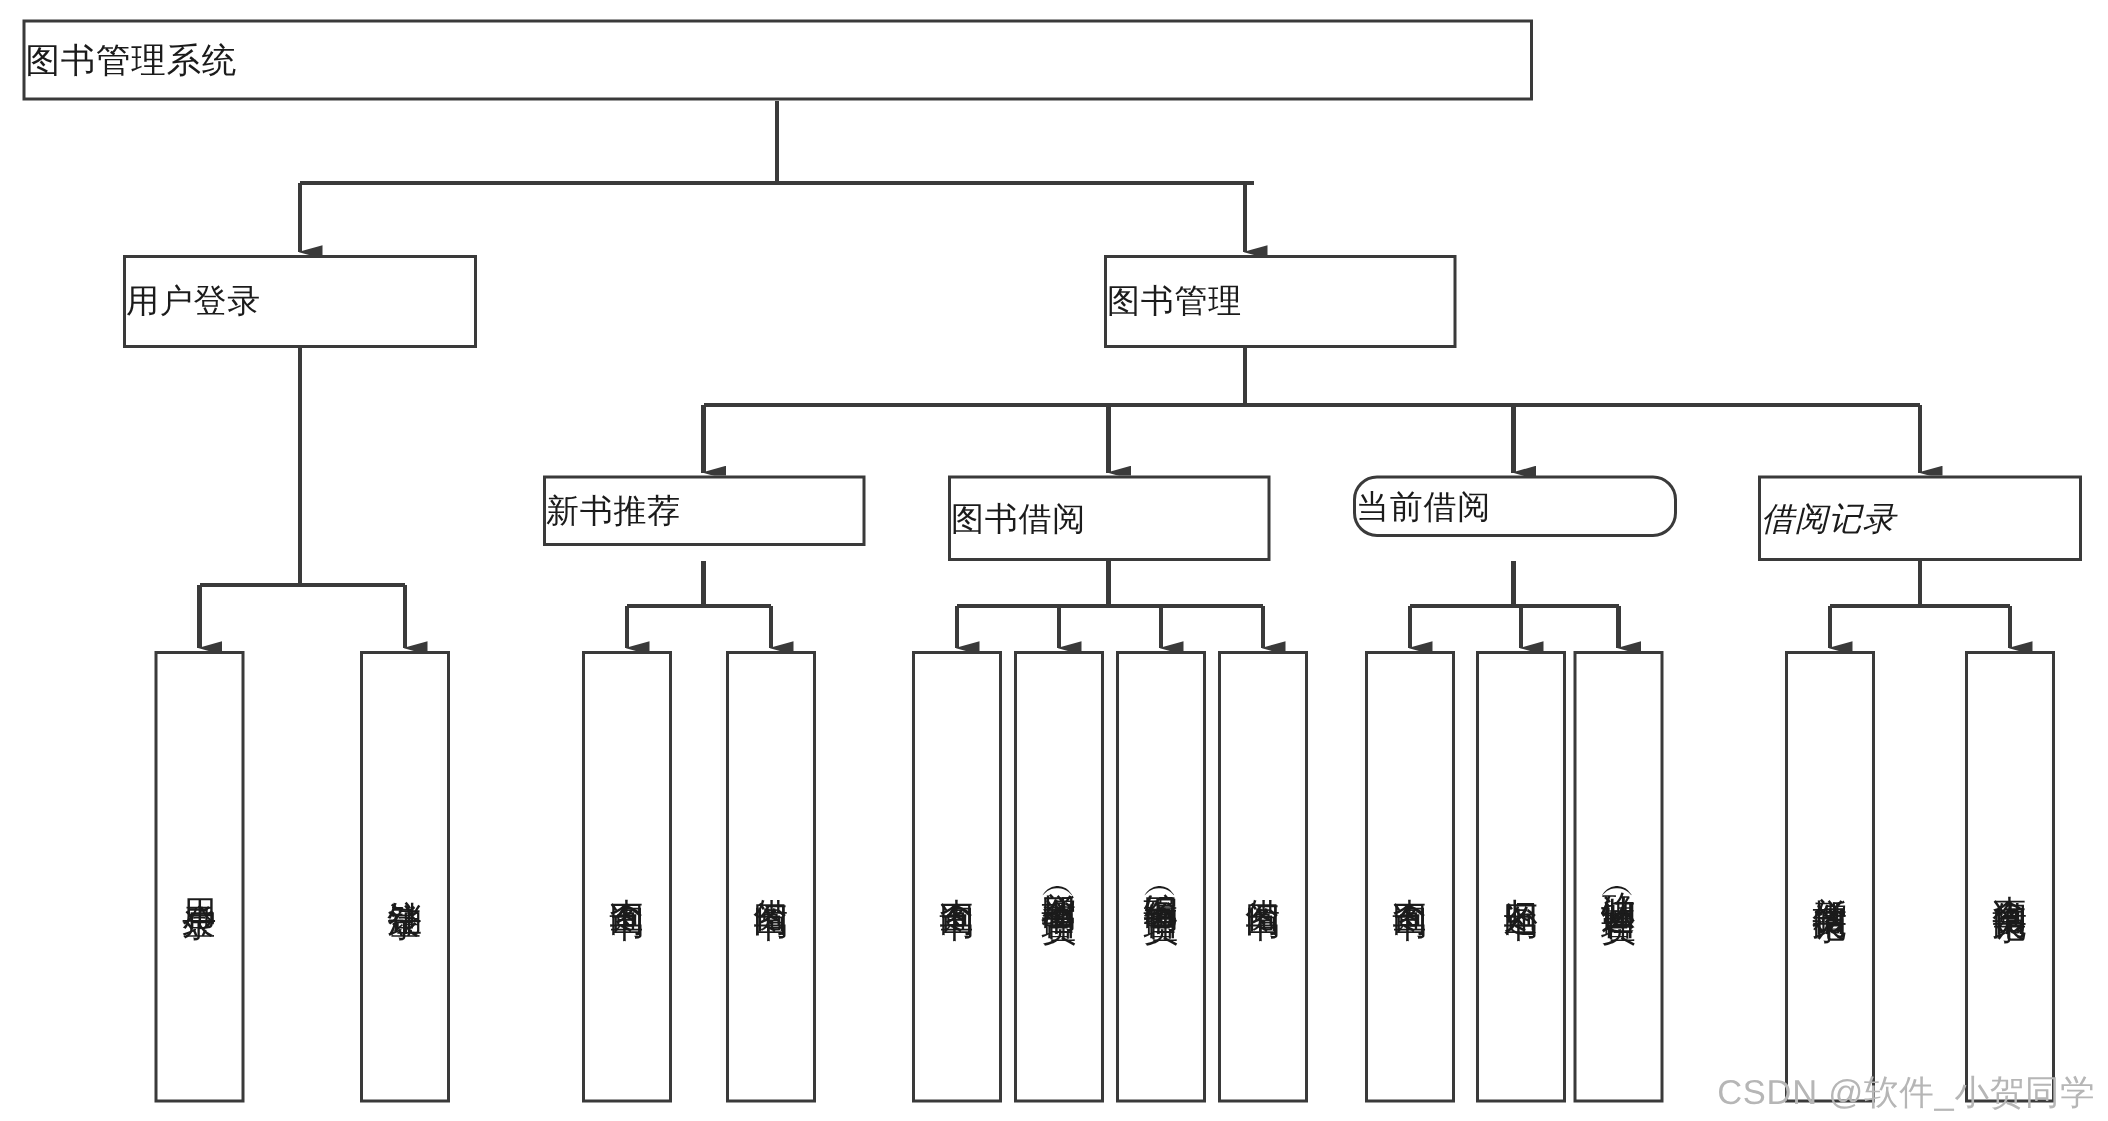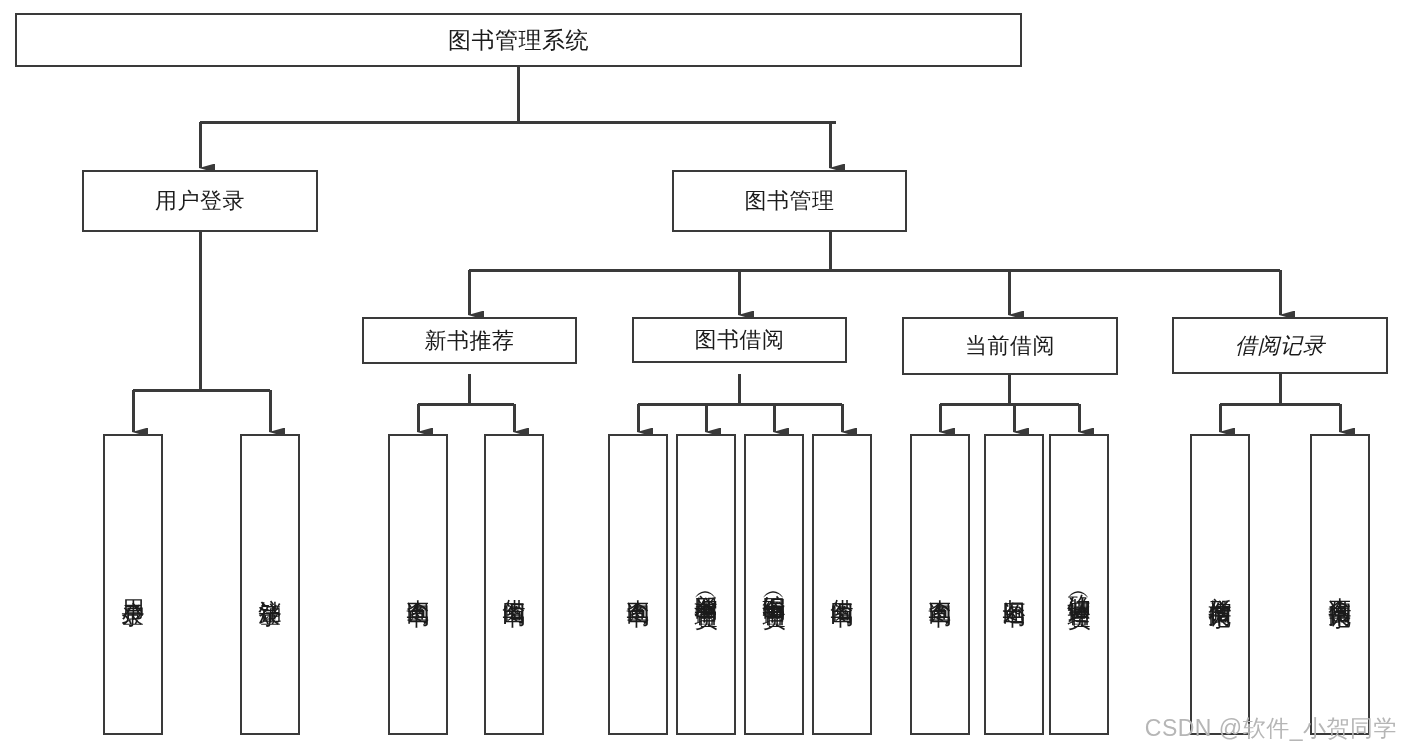--- a/index.html
+++ b/index.html
@@ -24,21 +24,21 @@
     width: 1405px;
     height: 747px;
   }
   .node {
     position: absolute;
     box-sizing: border-box;
     background: #ffffff;
     border: 2px solid #3a3a3a;
     display: flex;
     align-items: center;
-    justify-content: center;
+    justify-content: flex-start;
     color: #1b1b1b;
   }
   .node-label {
     display: block;
     text-align: center;
     line-height: 1.26;
     white-space: nowrap;
   }
   
   .node.horiz .node-label {
@@ -131,33 +131,33 @@
   </svg>
 
   <div class="node horiz root" style="left:15px; top:13px; width:1007px; height:54px;">
     <span class="node-label">图书管理系统</span>
   </div>
 
   <div class="node horiz" style="left:82px; top:170px; width:236px; height:62px;">
     <span class="node-label">用户登录</span>
   </div>
 
-  <div class="node horiz" style="left:672px; top:170px; width:235px; height:62px;">
+  <div class="node horiz" style="left:736px; top:170px; width:235px; height:62px;">
     <span class="node-label">图书管理</span>
   </div>
 
   <div class="node horiz" style="left:362px; top:317px; width:215px; height:47px;">
     <span class="node-label">新书推荐</span>
   </div>
 
-  <div class="node horiz" style="left:632px; top:317px; width:215px; height:46px;">
+  <div class="node horiz" style="left:632px; top:317px; width:215px; height:57px;">
     <span class="node-label">图书借阅</span>
   </div>
 
-  <div class="node horiz" style="left:902px; top:317px; width:216px; height:58px;">
+  <div class="node horiz" style="left:902px; top:317px; width:216px; height:41px;border-radius:16px;">
     <span class="node-label">当前借阅</span>
   </div>
 
   <div class="node horiz" style="left:1172px; top:317px; width:216px; height:57px;font-style:italic;">
     <span class="node-label">借阅记录</span>
   </div>
 
   <div class="node vert" style="left:103px; top:434px; width:60px; height:301px;">
     <span class="node-label">用户登录</span>
   </div>

